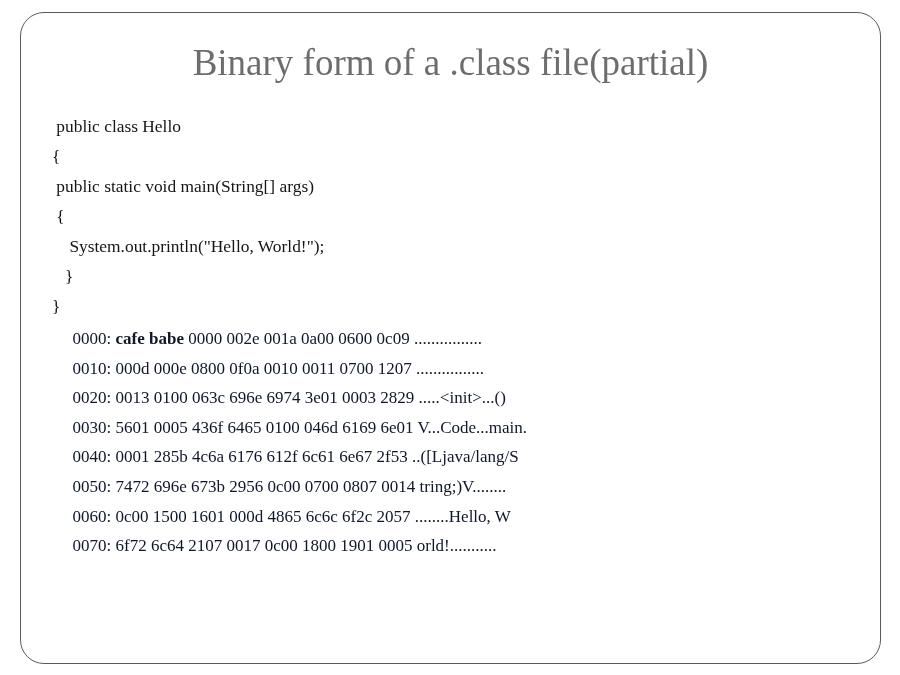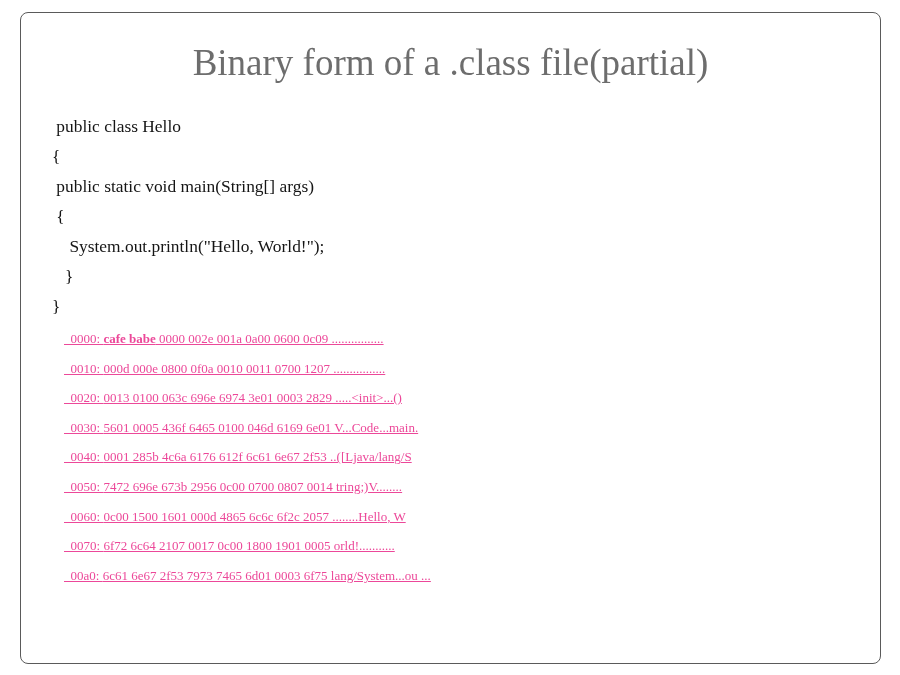--- a/index.html
+++ b/index.html
@@ -14,21 +14,21 @@
     overflow: hidden;
   }
   #slide {
     position: absolute;
     left: 20px;
     top: 12px;
     width: 861px;
     height: 652px;
     box-sizing: border-box;
     border: 1.3px solid #5a5a5a;
-    border-radius: 8px;
+    border-radius: 24px;
     background: #ffffff;
   }
   #slide-title {
     position: absolute;
     left: 0;
     top: 30px;
     width: 100%;
     text-align: center;
     font-size: 37px;
     line-height: 1.1;
@@ -51,26 +51,25 @@
     line-height: 30px;
     color: #151515;
     white-space: pre;
     font-family: "Liberation Serif", "DejaVu Serif", serif;
   }
   .hex-block {
     padding-left: 43px;
     padding-top: 3px;
   }
   .hex-line {
-    font-size: 13px;
+    font-size: 17px;
     line-height: 29.6px;
-    color: #ec4899;
+    color: #0f172a;
     white-space: pre;
     font-family: "Liberation Serif", "DejaVu Serif", serif;
-    text-decoration: underline;
   }
   .hex-line b {
     font-weight: bold;
   }
 </style>
 </head>
 <body>
 
 <div id="slide">
 
@@ -90,18 +89,17 @@
 
     <div class="hex-block" id="hex-block">
         <div class="hex-line"><span>  0000: </span><b>cafe babe</b><span> 0000 002e 001a 0a00 0600 0c09 ................</span></div>
         <div class="hex-line"><span>  0010: </span><span>000d 000e 0800 0f0a 0010 0011 0700 1207 ................</span></div>
         <div class="hex-line"><span>  0020: </span><span>0013 0100 063c 696e 6974 3e01 0003 2829 .....&lt;init&gt;...()</span></div>
         <div class="hex-line"><span>  0030: </span><span>5601 0005 436f 6465 0100 046d 6169 6e01 V...Code...main.</span></div>
         <div class="hex-line"><span>  0040: </span><span>0001 285b 4c6a 6176 612f 6c61 6e67 2f53 ..([Ljava/lang/S</span></div>
         <div class="hex-line"><span>  0050: </span><span>7472 696e 673b 2956 0c00 0700 0807 0014 tring;)V........</span></div>
         <div class="hex-line"><span>  0060: </span><span>0c00 1500 1601 000d 4865 6c6c 6f2c 2057 ........Hello, W</span></div>
         <div class="hex-line"><span>  0070: </span><span>6f72 6c64 2107 0017 0c00 1800 1901 0005 orld!...........</span></div>
-        <div class="hex-line"><span>  00a0: </span><span>6c61 6e67 2f53 7973 7465 6d01 0003 6f75 lang/System...ou ...</span></div>
       </div>
 
   </div>
 
 </div>
 
 </body></html>

